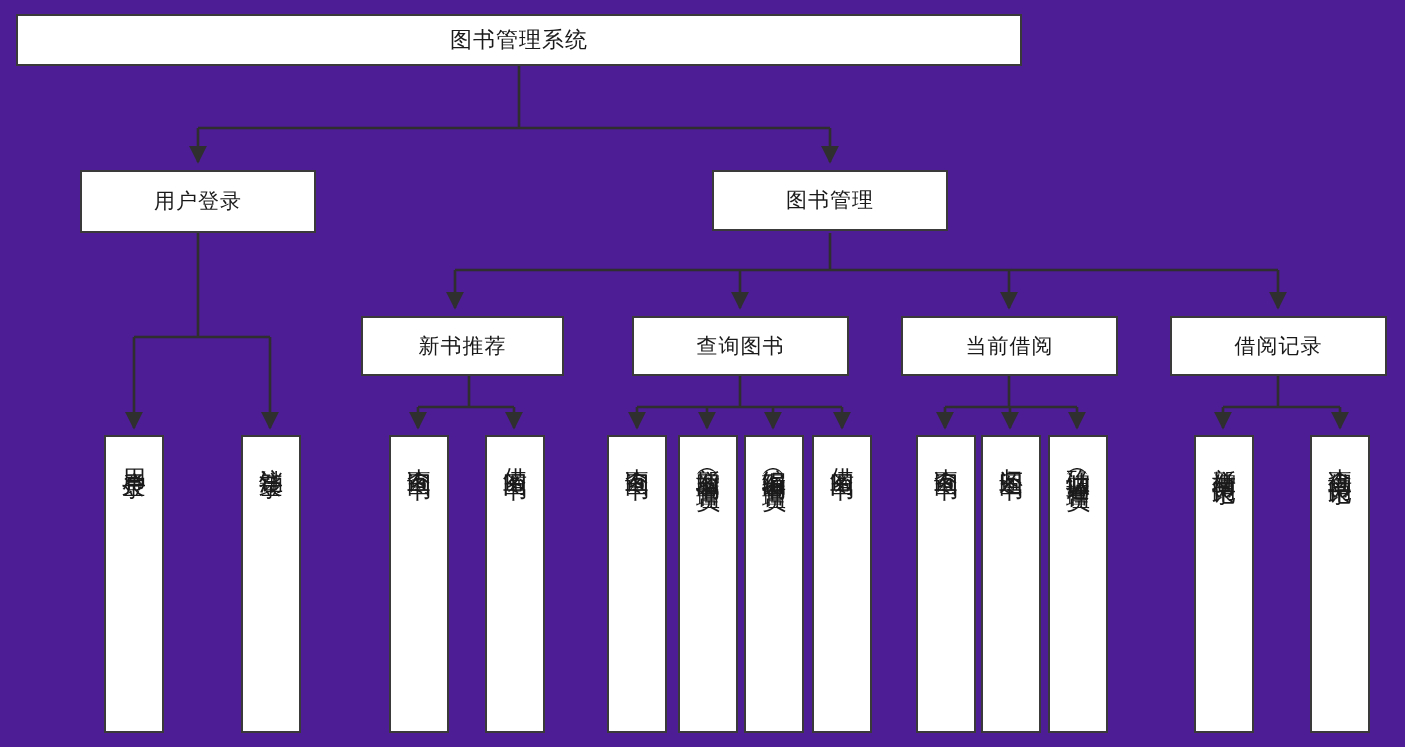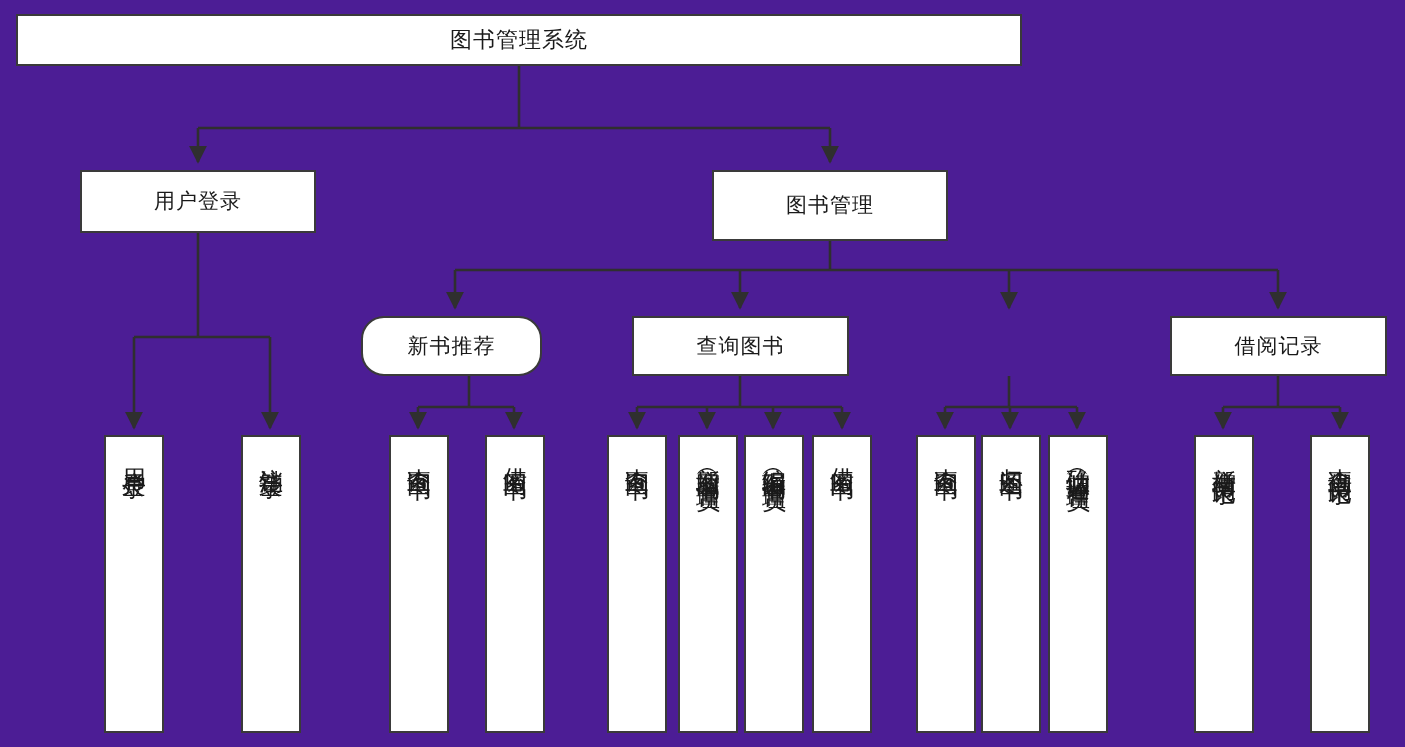--- a/index.html
+++ b/index.html
@@ -127,29 +127,32 @@
     </g>
   </svg>
 
   <div class="node root" style="left:16px; top:14px; width:1006px; height:52px;">
     <span class="label">图书管理系统</span>
   </div>
 
   <div class="node horiz" style="left:80px; top:170px; width:236px; height:63px;">
     <span class="label">用户登录</span>
   </div>
-  <div class="node horiz" style="left:712px; top:170px; width:236px; height:71px;">
+  <div class="node horiz" style="left:712px; top:170px; width:236px; height:61px;">
     <span class="label">图书管理</span>
   </div>
 
-  <div class="node horiz" style="left:361px; top:316px; width:181px; height:60px;border-radius:23px;">
+  <div class="node horiz" style="left:361px; top:316px; width:203px; height:60px;">
     <span class="label">新书推荐</span>
   </div>
   <div class="node horiz" style="left:632px; top:316px; width:217px; height:60px;">
     <span class="label">查询图书</span>
+  </div>
+  <div class="node horiz" style="left:901px; top:316px; width:217px; height:60px;">
+    <span class="label">当前借阅</span>
   </div>
   <div class="node horiz" style="left:1170px; top:316px; width:217px; height:60px;">
     <span class="label">借阅记录</span>
   </div>
 
   <div class="node vert" style="left:104px; top:435px; width:60px; height:298px;">
     <span class="label">用户登录</span>
   </div>
   <div class="node vert" style="left:241px; top:435px; width:60px; height:298px;">
     <span class="label">注销登录</span>

